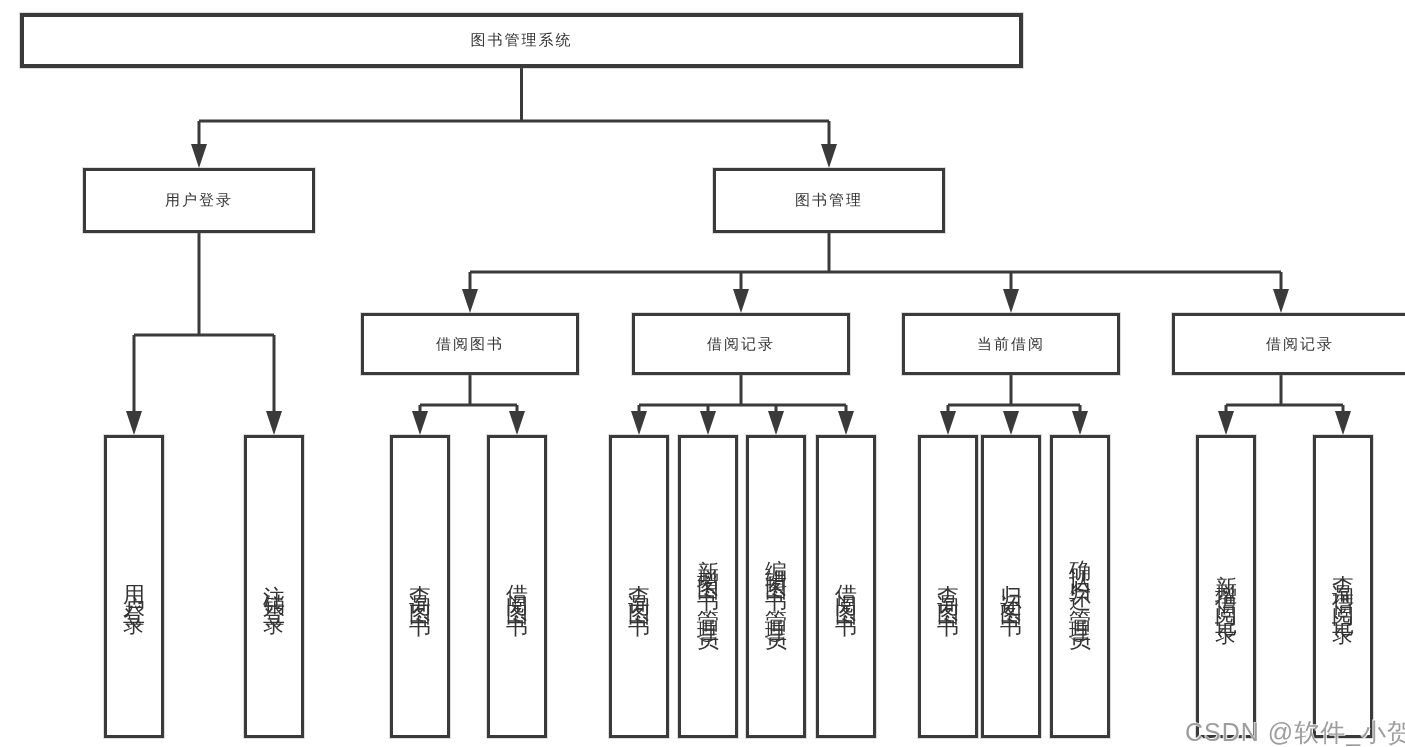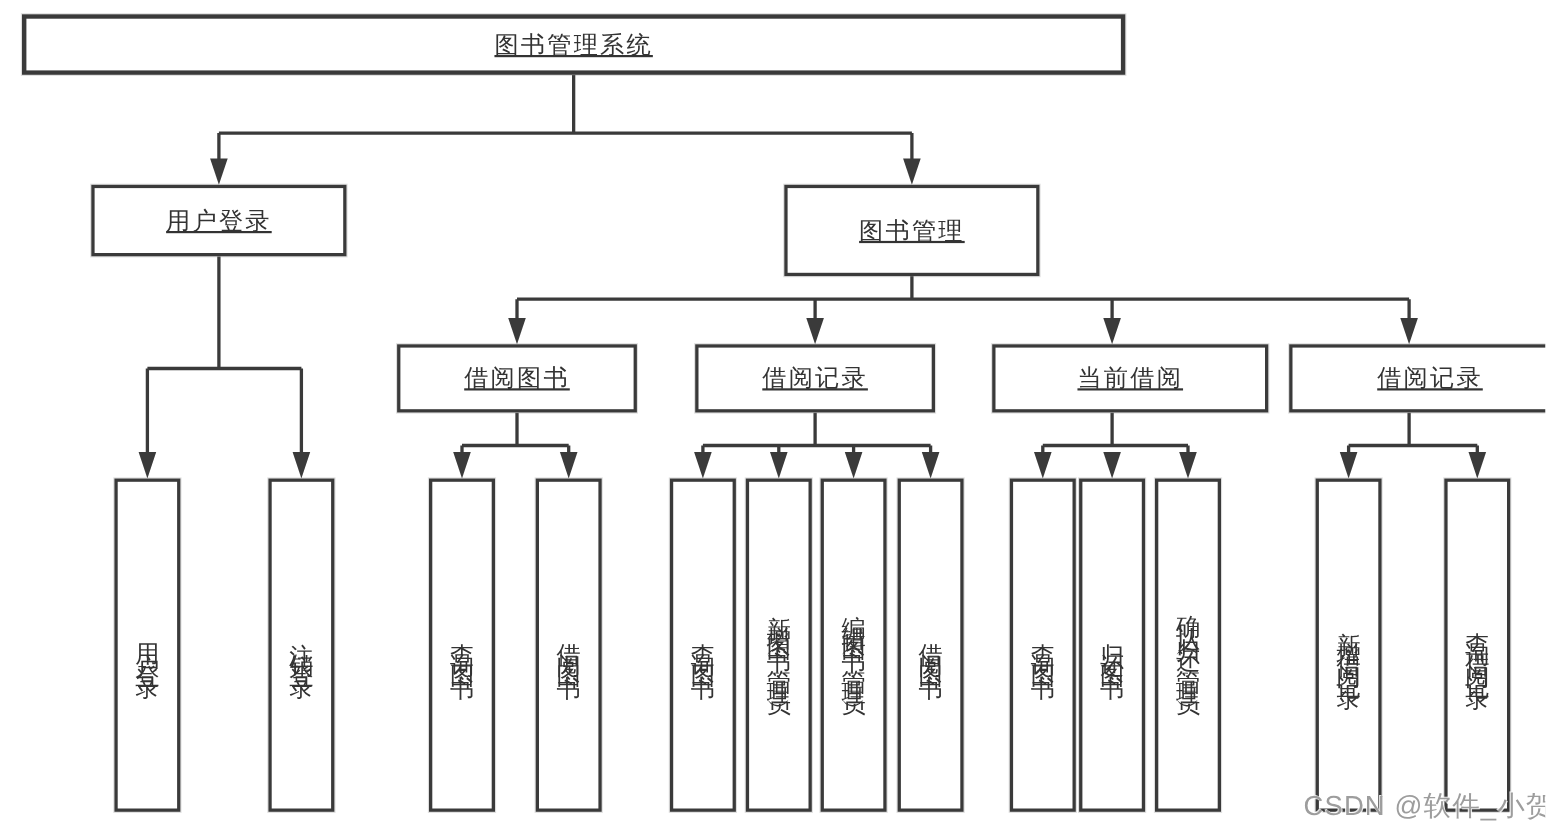--- a/index.html
+++ b/index.html
@@ -27,24 +27,23 @@
     border: 3px solid #3a3a3a;
     display: flex;
     align-items: center;
     justify-content: center;
     z-index: 2;
     color: #333333;
     box-shadow: 0 0 0 1px rgba(120,120,120,0.25);
   }
   .node.root { border-width: 4px; }
   .node.h {
-    font-size: 22px;
+    font-size: 15px;
     letter-spacing: 2px;
     white-space: nowrap;
-    text-decoration: underline;
   }
   .node.v {
     top: 435px;
     width: 60px;
     height: 303px;
     font-size: 22px;
   }
   .node.v .vtxt {
     writing-mode: vertical-rl;
     text-orientation: mixed;
@@ -105,25 +104,25 @@
       <polygon points="1003,411 1019,411 1011,435"></polygon>
       <polygon points="1072,411 1088,411 1080,435"></polygon>
       <polygon points="1218,411 1234,411 1226,435"></polygon>
       <polygon points="1335,411 1351,411 1343,435"></polygon>
     </g>
   </svg>
 
   <div class="node h root" style="left:20px; top:13px; width:1003px; height:55px">图书管理系统</div>
 
   <div class="node h" style="left:83px; top:168px; width:232px; height:65px">用户登录</div>
-  <div class="node h" style="left:713px; top:168px; width:232px; height:83px">图书管理</div>
+  <div class="node h" style="left:713px; top:168px; width:232px; height:65px">图书管理</div>
 
   <div class="node h" style="left:361px; top:313px; width:218px; height:62px">借阅图书</div>
   <div class="node h" style="left:632px; top:313px; width:218px; height:62px">借阅记录</div>
-  <div class="node h" style="left:902px; top:313px; width:251px; height:62px">当前借阅</div>
+  <div class="node h" style="left:902px; top:313px; width:218px; height:62px">当前借阅</div>
   <div class="node h" style="left:1172px; top:313px; width:256px; height:62px">借阅记录</div>
 
   <div class="node v" style="left:104px">
     <span class="vtxt">用户登录</span>
   </div>
   <div class="node v" style="left:244px">
     <span class="vtxt">注销登录</span>
   </div>
 
   <div class="node v" style="left:390px">

